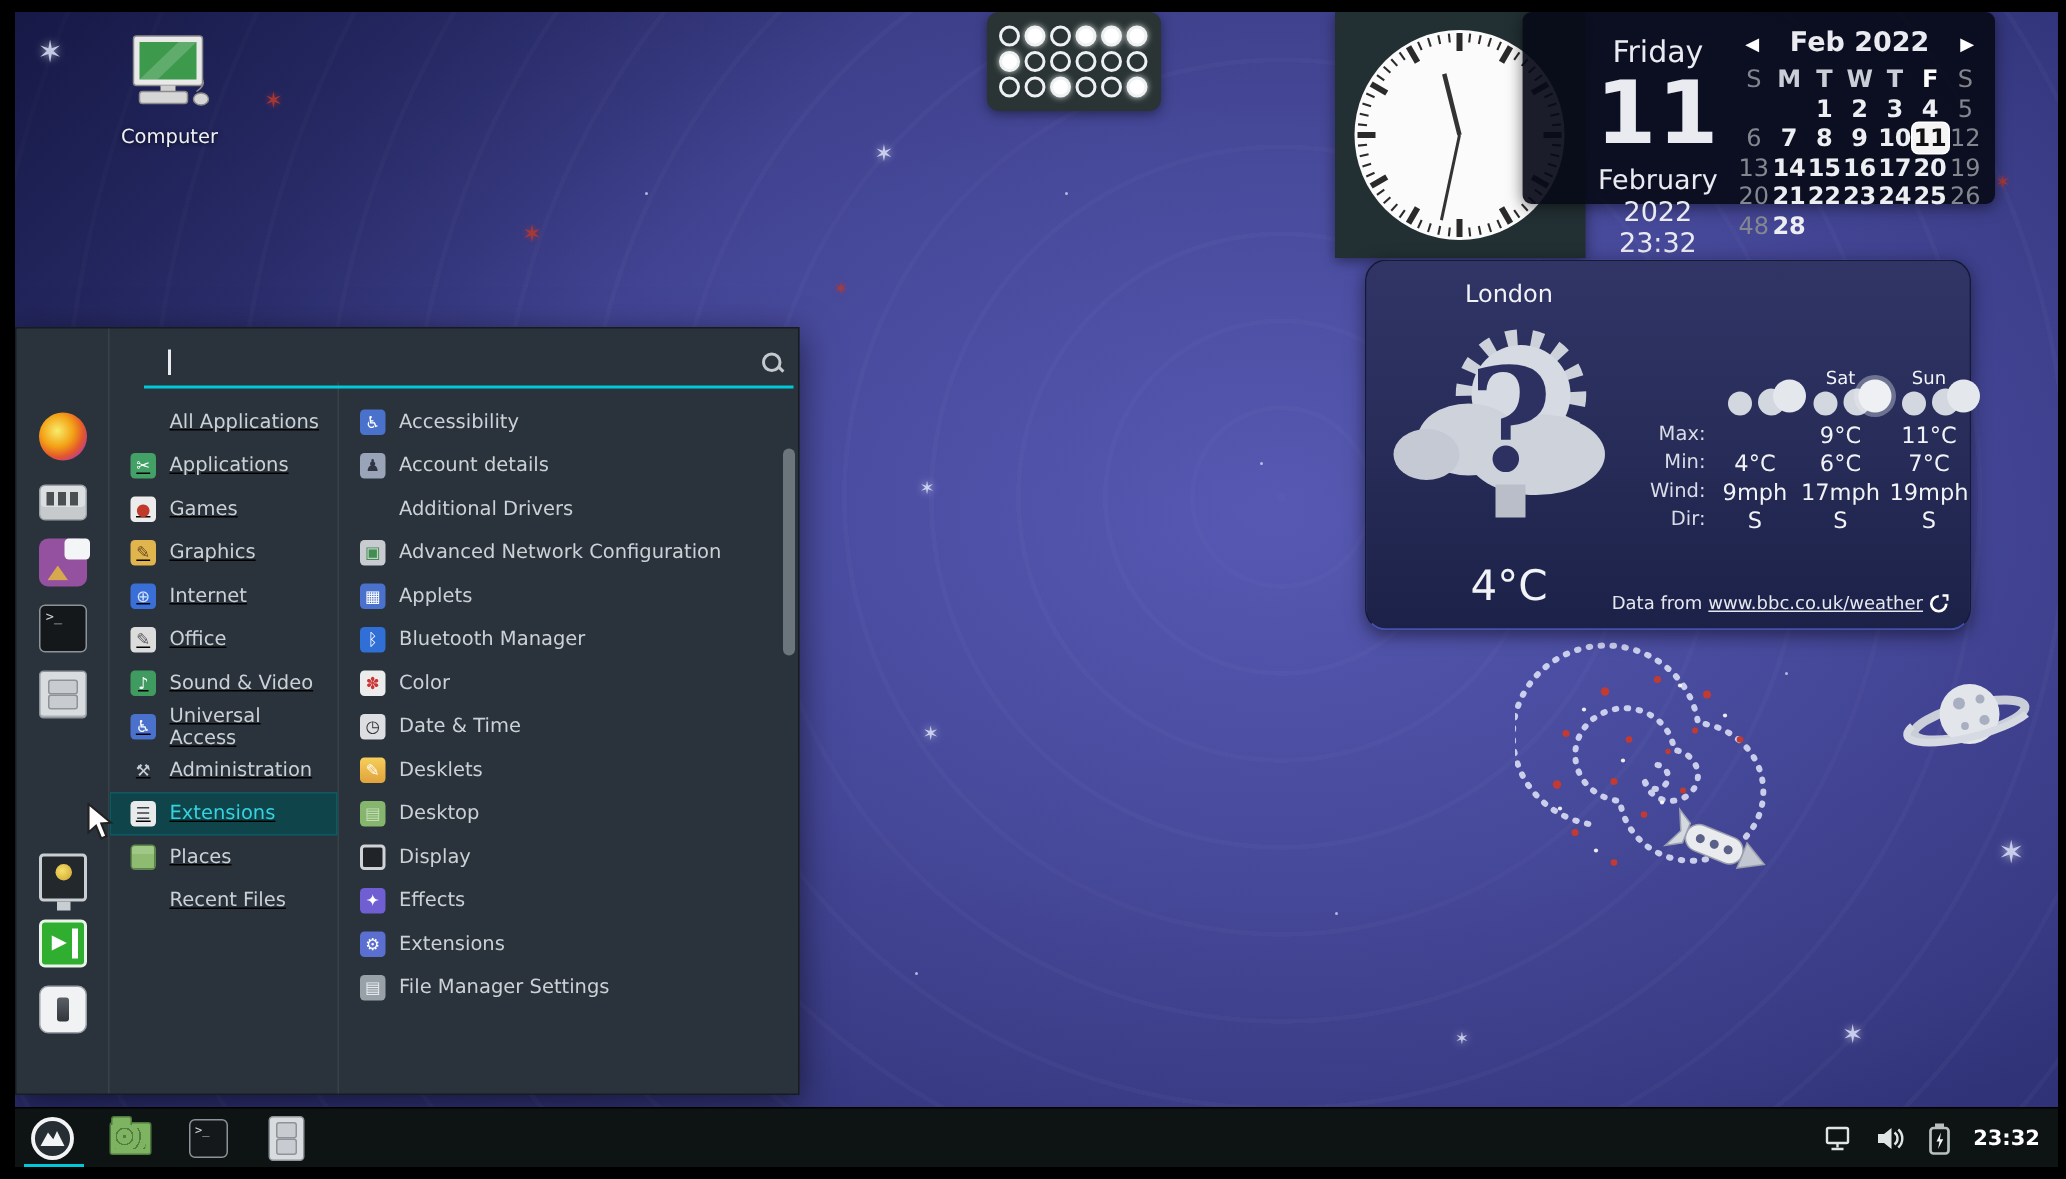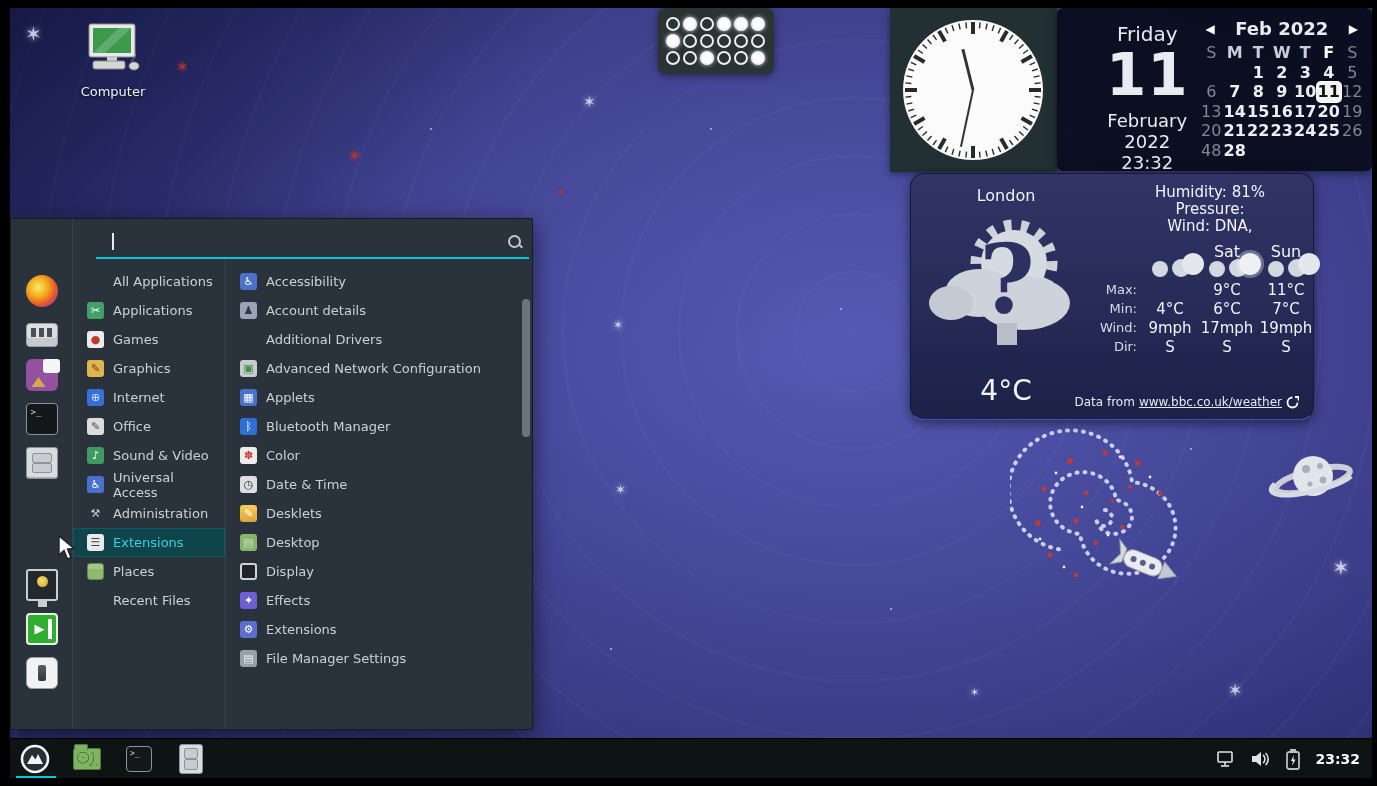--- a/index.html
+++ b/index.html
@@ -27,21 +27,21 @@
               border-radius:8px; box-shadow:0 2px 8px rgba(0,0,0,.45); display:flex; align-items:center; justify-content:center; }
   .bc-grid { display:grid; grid-template-columns:repeat(6,15px); grid-auto-rows:15px; gap:2px 2px; }
   .bc-cell { width:14px; height:14px; border-radius:50%; border:2px solid #eef1f3; background:transparent; }
   .bc-cell.on { background:#ffffff; box-shadow:0 0 4px rgba(255,255,255,.8); }
 
   
   .aclock { position:absolute; left:880px; top:0; width:167px; height:164px; background:#223033;
             box-shadow:0 2px 8px rgba(0,0,0,.45); }
 
   
-  .caldesk { position:absolute; left:1047px; top:0; width:315px; height:163px; background:rgba(8,11,24,.92);
+  .caldesk { position:absolute; left:1005px; top:0; width:315px; height:128px; background:rgba(8,11,24,.92);
              border-radius:6px; box-shadow:0 2px 10px rgba(0,0,0,.5); color:#e9ebf0; display:flex;padding-left:40px; }
   .cal-left { width:138px; text-align:center; padding-top:14px; }
   .cal-left .wd { font-size:20px; }
   .cal-left .big { font-size:58px; font-weight:bold; line-height:58px; letter-spacing:1px; }
   .cal-left .my { font-size:18px; margin-top:6px; }
   .cal-left .tm { font-size:18px; }
   .cal-right { flex:1; padding:10px 8px 0 2px; }
   .cal-titlebar { display:flex; align-items:center; font-size:18px; font-weight:bold; padding:0 4px; }
   .cal-titlebar .t { flex:1; text-align:center; }
   .cal-arrow { font-size:12px; cursor:default; color:#fff; padding:0 2px; }
@@ -60,21 +60,21 @@
              border:1px solid #151938; border-bottom-color:#4352b0;
              box-shadow:0 3px 12px rgba(0,0,0,.5); color:#f2f3f7; }
   .w-city { position:absolute; left:30px; top:12px; width:130px; text-align:center; font-size:16px; }
   .w-temp { position:absolute; left:30px; top:200px; width:130px; text-align:center; font-size:28px; }
   .w-bigicon { position:absolute; left:8px; top:34px; }
   .w-info { position:absolute; right:48px; top:10px; text-align:center; font-size:15px; line-height:17px; }
   .w-table { position:absolute; left:178px; top:68px; display:grid;
              grid-template-columns:52px 58px 56px 62px; grid-auto-rows:19px; font-size:15px;
              align-items:center; justify-items:center; row-gap:0; }
   .w-table .lab { justify-self:end; font-size:13px; color:#d9dce6; padding-right:4px; }
-  .w-table .hd { font-weight:normal; font-size:16px; }
+  .w-table .hd { font-weight:normal; font-size:12px; }
   .w-icon-row { height:36px; }
   .wic { position:relative; width:42px; height:24px; }
   .wic .c1,.wic .c2,.wic .c3 { position:absolute; background:#d3d7df; border-radius:50%; }
   .wic .c1 { width:18px;height:18px; left:2px; top:6px; }
   .wic .c2 { width:22px;height:22px; left:12px; top:0; background:#e4e7ec; }
   .wic .c3 { width:16px;height:16px; right:2px; top:8px; }
   .wic .base { position:absolute; left:2px; right:2px; bottom:0; height:10px; background:#d3d7df; border-radius:6px; }
   .wic.sun .c2 { background:#eef0f3; box-shadow:0 0 0 3px rgba(238,240,243,.35); }
   .wic.rain::after { content:""; position:absolute; left:6px; right:6px; bottom:-8px; height:8px;
       background:repeating-linear-gradient(115deg,#cdd2da 0 2px,transparent 2px 6px); }
@@ -111,21 +111,21 @@
   .icon-lockscreen::after { content:""; position:absolute; left:9px; top:5px; width:11px; height:11px;
      border-radius:50%; background:radial-gradient(circle at 40% 40%, #f7e06a, #caa12c); }
   .icon-lockscreen::before { content:""; position:absolute; left:10px; bottom:-8px; width:9px; height:6px; background:#c9ced3; }
   .icon-logout { background:#2fae2f; border-radius:4px; border:2px solid #e8f5e8; }
   .icon-logout::after { content:"▶"; position:absolute; left:7px; top:6px; color:#fff; font-size:13px; }
   .icon-logout::before { content:""; position:absolute; right:4px; top:4px; bottom:4px; width:4px; background:#fff; }
   .icon-shutdown { background:#f1f2f4; border-radius:6px; border:1px solid #9aa0a6; }
   .icon-shutdown::after { content:""; position:absolute; left:11px; top:7px; width:8px; height:16px;
      border-radius:2px; background:linear-gradient(#5a6066,#31363b); }
 
-  .m-cats { width:153px; border-right:1px solid rgba(255,255,255,.07); padding-top:12px; }
+  .m-cats { width:153px; border-right:1px solid rgba(255,255,255,.07); padding-top:12px;text-decoration:underline; }
   .m-apps { flex:1; padding-top:12px; position:relative; overflow:hidden; } 
   .searchbar { position:absolute; left:85px; top:8px; width:433px; height:32px;
                border-bottom:2px solid #00c9d9; }
   .searchbar .caret { position:absolute; left:16px; top:6px; width:1.5px; height:17px; background:#e8ecef; }
   .mag { position:absolute; right:6px; top:7px; width:16px; height:16px; }
   .mag::before { content:""; position:absolute; left:1px; top:1px; width:9px; height:9px; border:2px solid #c3c9cd; border-radius:50%; }
   .mag::after { content:""; position:absolute; left:11px; top:11px; width:5px; height:2px; background:#c3c9cd; transform:rotate(45deg); }
 
   .menu-list-offset { margin-top:36px; }
   .mi { display:flex; align-items:center; height:29px; padding:0 6px 0 14px; color:#ccd1d6; font-size:13px; cursor:pointer; }
@@ -431,25 +431,20 @@
     <svg class="w-bigicon" width="180" height="160" viewBox="0 0 180 160">
       <circle cx="95" cy="55" r="36" fill="none" stroke="#ccd1da" stroke-width="15" stroke-dasharray="7 9"></circle>
       <circle cx="95" cy="55" r="33" fill="#d6dae2"></circle>
       <ellipse cx="60" cy="85" rx="34" ry="24" fill="#cdd2db"></ellipse>
       <ellipse cx="105" cy="95" rx="46" ry="27" fill="#cdd2db"></ellipse>
       <ellipse cx="32" cy="95" rx="22" ry="17" fill="#c4c9d3"></ellipse>
       <text x="88" y="105" text-anchor="middle" font-size="95" font-weight="bold" fill="#2c3161" font-family="DejaVu Serif, serif">?</text>
       <rect x="78" y="115" width="20" height="22" fill="#b9bec9"></rect>
     </svg>
     <div class="w-temp">4°C</div>
-    <div class="w-info">
-      <div>Humidity: 81%</div>
-      <div>Pressure:</div>
-      <div>Wind: DNA,</div>
-    </div>
 
     <div class="w-table">
       <span></span>
         <span></span>
       <span class="hd">Sat</span>
       <span class="hd">Sun</span>
 
       <span class="w-icon-row"></span>
       <span class="w-icon-row"><span class="wic"><span class="c1"></span><span class="c2"></span><span class="c3"></span><span class="base"></span></span></span>
       <span class="w-icon-row"><span class="wic sun"><span class="c1"></span><span class="c2"></span><span class="c3"></span><span class="base"></span></span></span>

